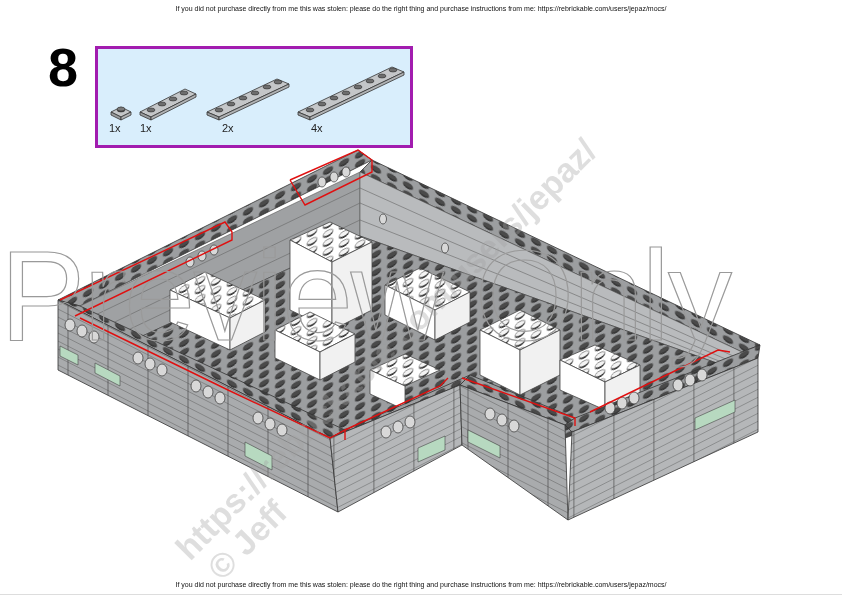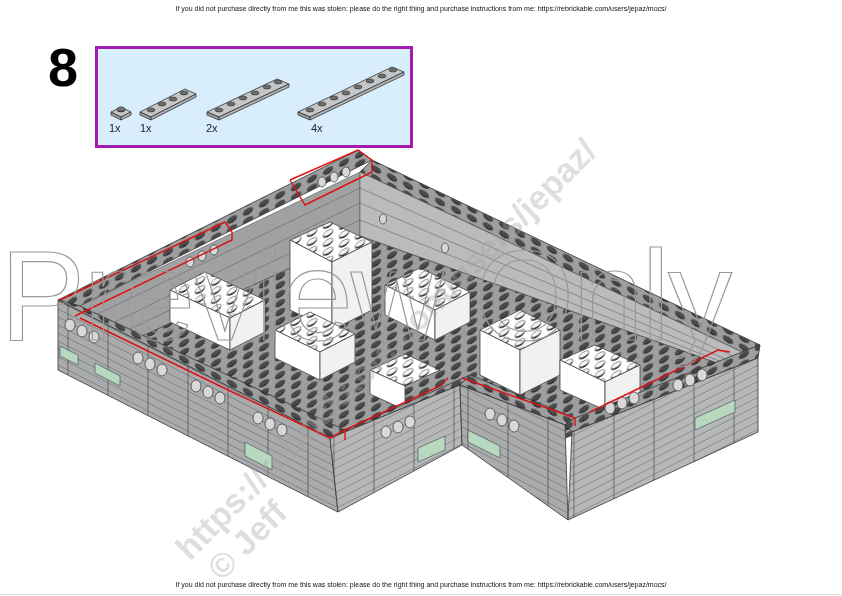--- a/index.html
+++ b/index.html
@@ -55,21 +55,21 @@
     <polygon points="14,42 84,9 84,12 14,45" fill="#b1b3b5" stroke="#333" stroke-width="0.8"></polygon>
     <g fill="#6d6d6d" stroke="#222" stroke-width="0.5">
       <ellipse cx="14" cy="35" rx="4" ry="2"></ellipse>
         <ellipse cx="26" cy="29" rx="4" ry="2"></ellipse>
       <ellipse cx="38" cy="23" rx="4" ry="2"></ellipse>
         <ellipse cx="50" cy="18" rx="4" ry="2"></ellipse>
       <ellipse cx="62" cy="12" rx="4" ry="2"></ellipse>
         <ellipse cx="73" cy="7" rx="4" ry="2"></ellipse>
     </g>
   </svg>
-  <div class="qty" style="left:108px;top:73px">2x</div>
+  <div class="qty" style="left:124px;top:73px">2x</div>
 
   <svg class="part" style="left:198px;top:14px" width="112" height="60">
     <polygon points="2,49 96,4 108,9 14,54" fill="#c4c6c8" stroke="#333" stroke-width="0.8"></polygon>
     <polygon points="2,49 14,54 14,57 2,52" fill="#9a9c9e" stroke="#333" stroke-width="0.8"></polygon>
     <polygon points="14,54 108,9 108,12 14,57" fill="#b1b3b5" stroke="#333" stroke-width="0.8"></polygon>
     <g fill="#6d6d6d" stroke="#222" stroke-width="0.5">
       <ellipse cx="14" cy="47" rx="4" ry="2"></ellipse>
         <ellipse cx="26" cy="41" rx="4" ry="2"></ellipse>
       <ellipse cx="38" cy="35" rx="4" ry="2"></ellipse>
         <ellipse cx="50" cy="30" rx="4" ry="2"></ellipse>

